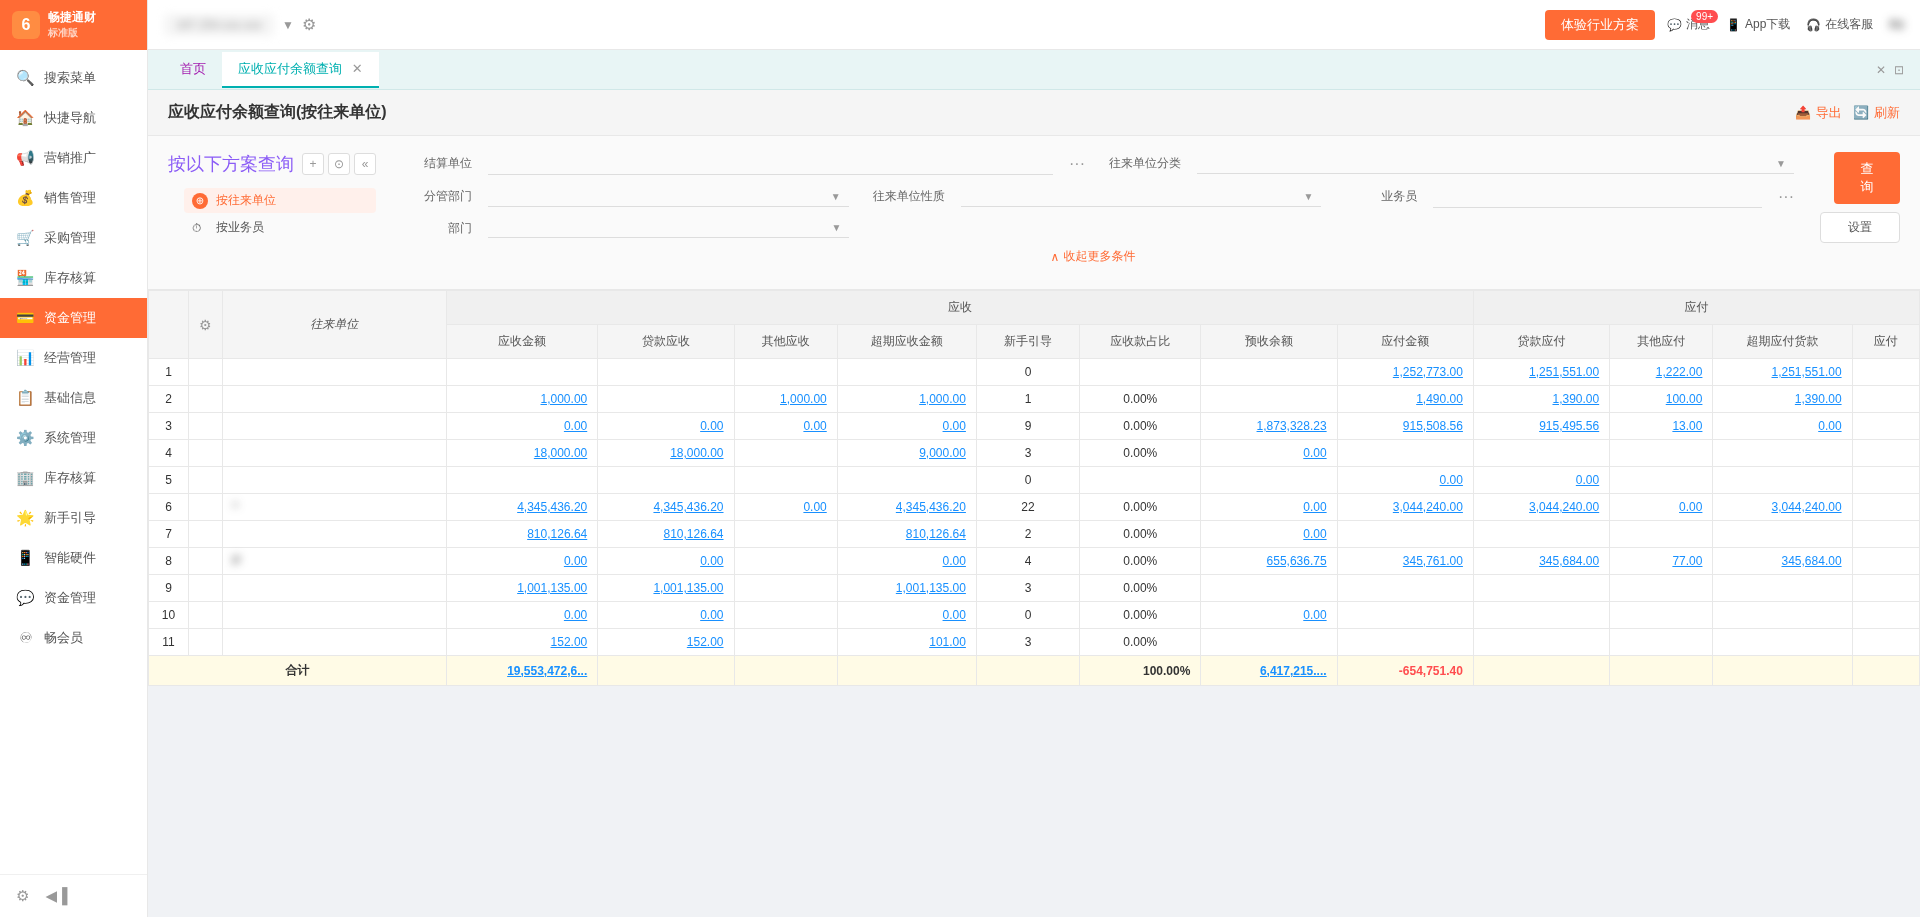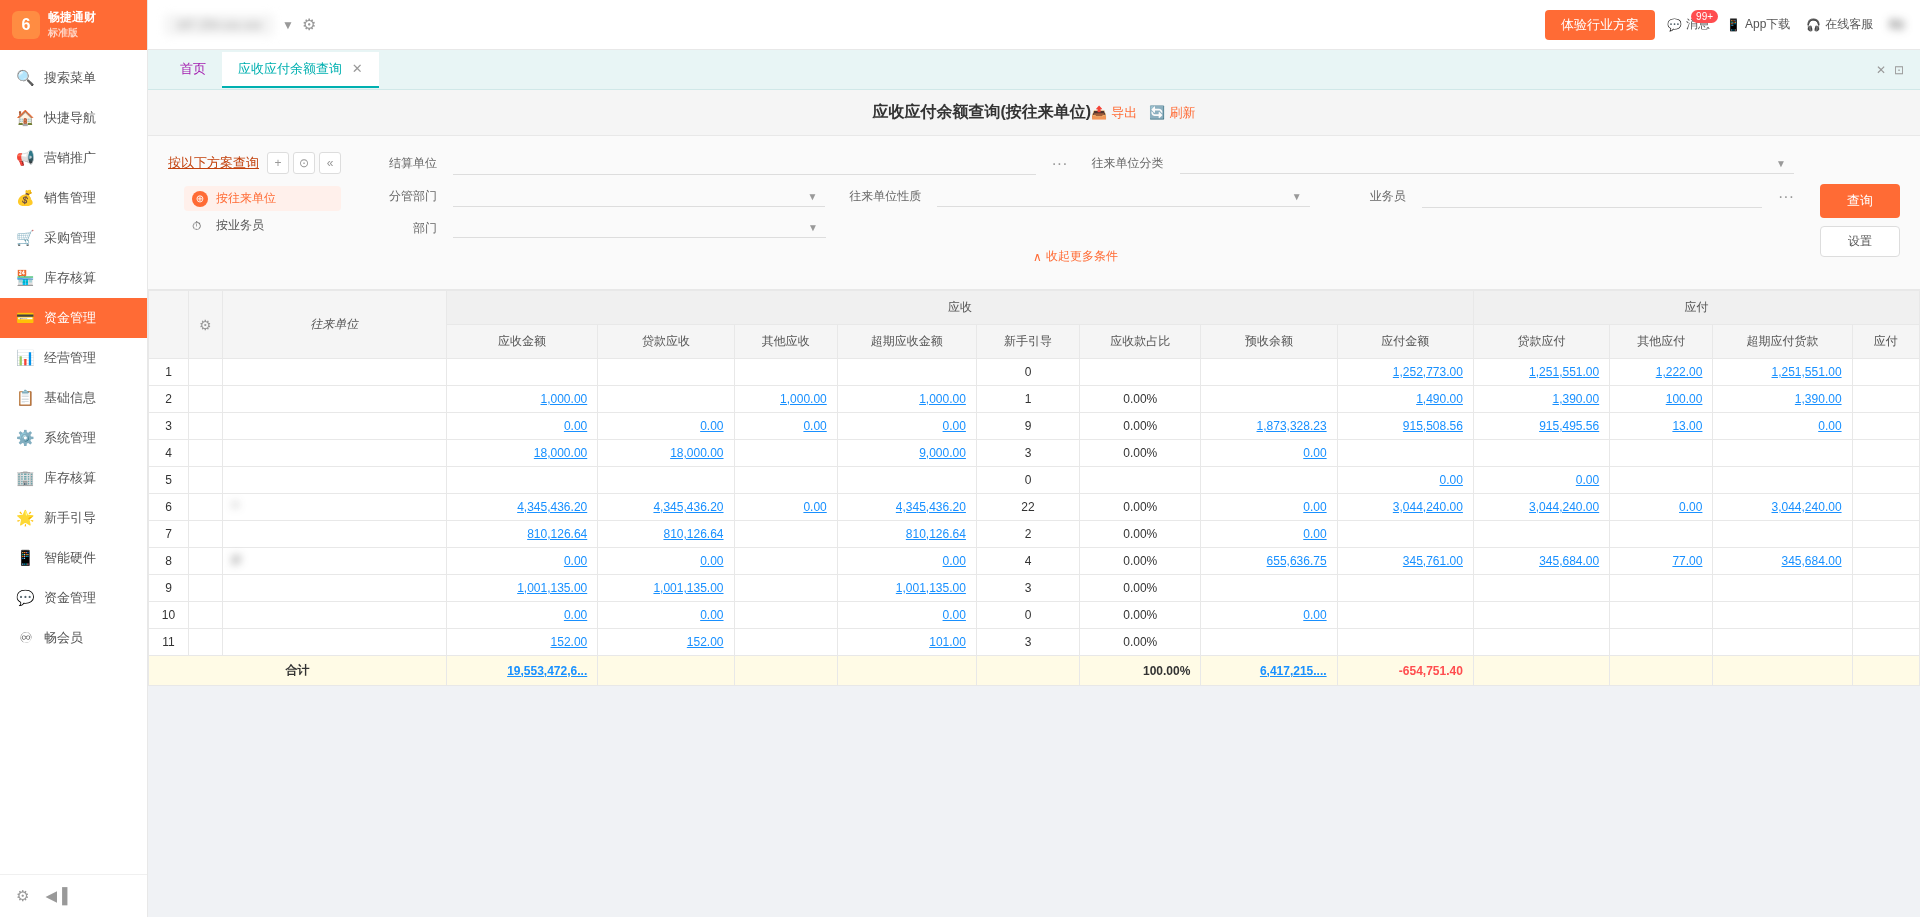--- a/index.html
+++ b/index.html
@@ -56,32 +56,32 @@
     }
     .tab {
       padding: 8px 16px; cursor: pointer; color: #a21caf; font-size: 13px;
       border-bottom: 2px solid transparent;
     }
     .tab.active { color: #00b0b0; border-bottom: 2px solid #00b0b0; background: white; }
     .tab-close { margin-left: 6px; color: #999; cursor: pointer; }
 
     
     .page-header {
-      background: #f5f5f5; padding: 12px 20px; display: flex; align-items: center; justify-content: center; border-bottom: 1px solid #e8e8e8;
+      background: #f5f5f5; padding: 12px 20px; display: flex; align-items: center; justify-content: space-between; border-bottom: 1px solid #e8e8e8;
     }
     .page-title { font-size: 16px; font-weight: bold; color: #333; }
     .page-actions { display: flex; gap: 12px; }
     .action-btn { display: flex; align-items: center; gap: 4px; color: #ff6b35; cursor: pointer; font-size: 13px; }
 
     
     .search-panel {
       background: #fafafa; padding: 16px 20px; border-bottom: 1px solid #e8e8e8;
     }
     .search-panel-header { display: flex; align-items: center; gap: 8px; margin-bottom: 12px; }
-    .search-panel-title { font-size: 13px; color: #c2410c; text-decoration: underline; }
+    .search-panel-title { font-size: 18px; color: #8b5cf6; }
     .search-scheme-btns { display: flex; gap: 4px; }
     .scheme-btn { width: 22px; height: 22px; border: 1px solid #ddd; border-radius: 3px; cursor: pointer; display: flex; align-items: center; justify-content: center; color: #999; font-size: 12px; background: white; }
 
     .search-tabs { display: flex; flex-direction: column; gap: 2px; margin-bottom: 12px; margin-left: 16px; }
     .search-tab-item { display: flex; align-items: center; gap: 8px; padding: 4px 8px; cursor: pointer; border-radius: 4px; font-size: 12px; color: #555; }
     .search-tab-item.active { background: #fff0eb; color: #ff6b35; }
     .search-tab-icon { width: 16px; height: 16px; border-radius: 50%; background: #ff6b35; display: flex; align-items: center; justify-content: center; color: white; font-size: 10px; }
 
     .search-row { display: flex; align-items: center; gap: 16px; margin-bottom: 10px; }
     .search-field { display: flex; align-items: center; gap: 16px; flex: 1; }
@@ -92,21 +92,21 @@
     }
     .search-select {
       flex: 1; border: none; border-bottom: 1px solid #ddd; padding: 4px 8px;
       font-size: 12px; background: transparent; outline: none; color: #333; display: flex; align-items: center; justify-content: space-between; cursor: pointer;
     }
     .select-arrow { color: #999; font-size: 10px; }
     .field-dots { color: #999; font-size: 16px; cursor: pointer; }
 
     .collapse-btn { display: flex; align-items: center; gap: 4px; color: #ff6b35; cursor: pointer; font-size: 12px; margin: 8px 0; justify-content: center; }
 
-    .query-btn { background: #ff6b35; color: white; border: none; padding: 8px 24px; border-radius: 4px; cursor: pointer; font-size: 13px; margin-bottom: 4px; display: block; width: 80px; margin-top: 32px; }
+    .query-btn { background: #ff6b35; color: white; border: none; padding: 8px 24px; border-radius: 4px; cursor: pointer; font-size: 13px; margin-bottom: 4px; display: block; width: 66px; }
     .settings-btn { background: white; color: #555; border: 1px solid #ddd; padding: 6px 20px; border-radius: 4px; cursor: pointer; font-size: 12px; display: block; width: 80px; }
     .search-actions { display: flex; flex-direction: column; gap: 4px; align-items: flex-end; width: 90px; }
 
     
     .table-container {
       background: white; margin: 0; overflow: auto;
     }
     table { width: 100%; border-collapse: collapse; font-size: 12px; }
     thead tr { background: #f5f5f5; }
     th {

